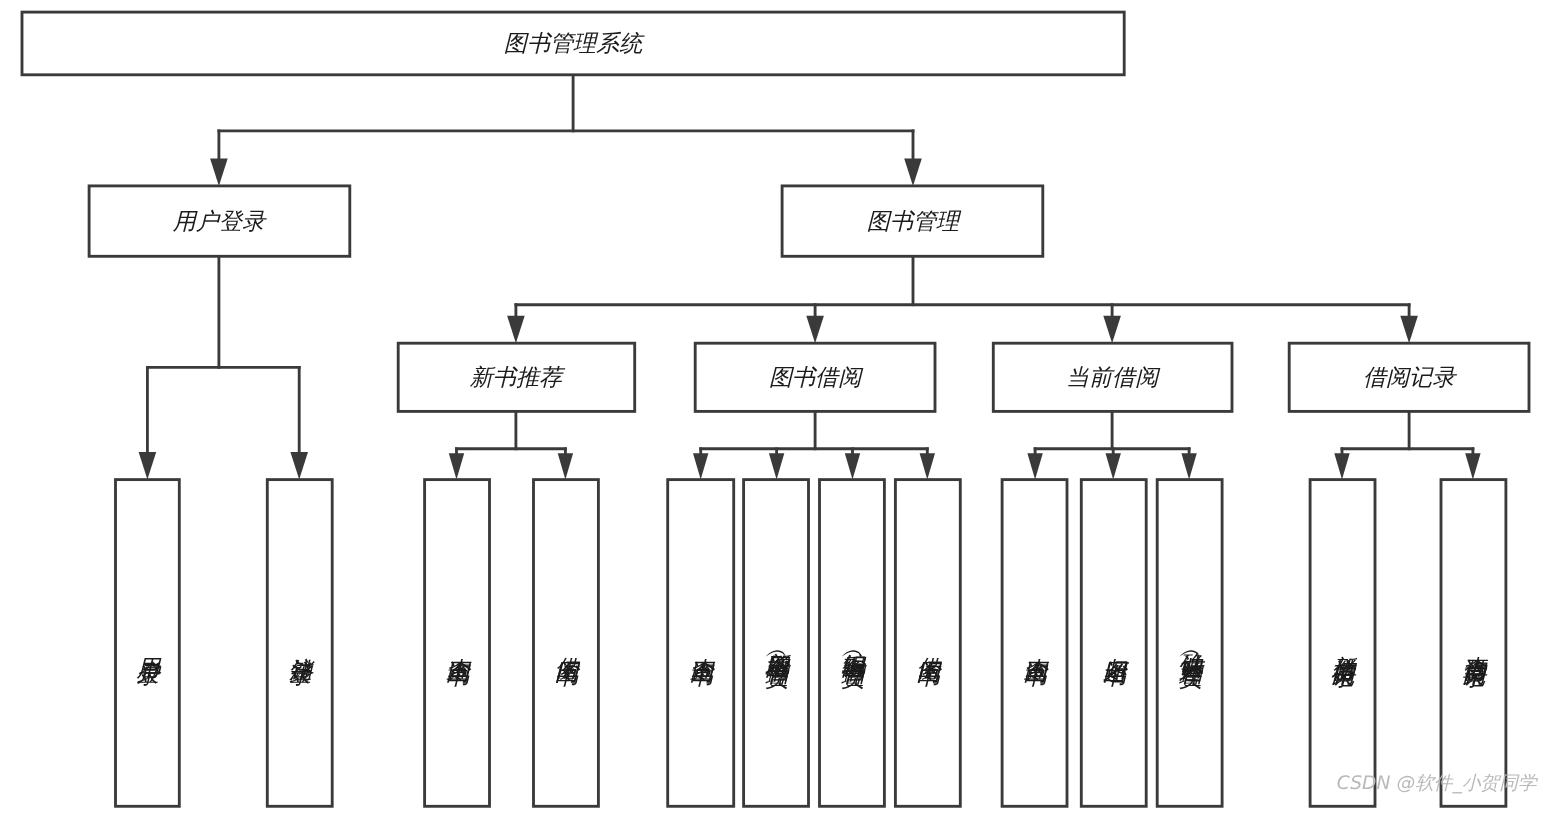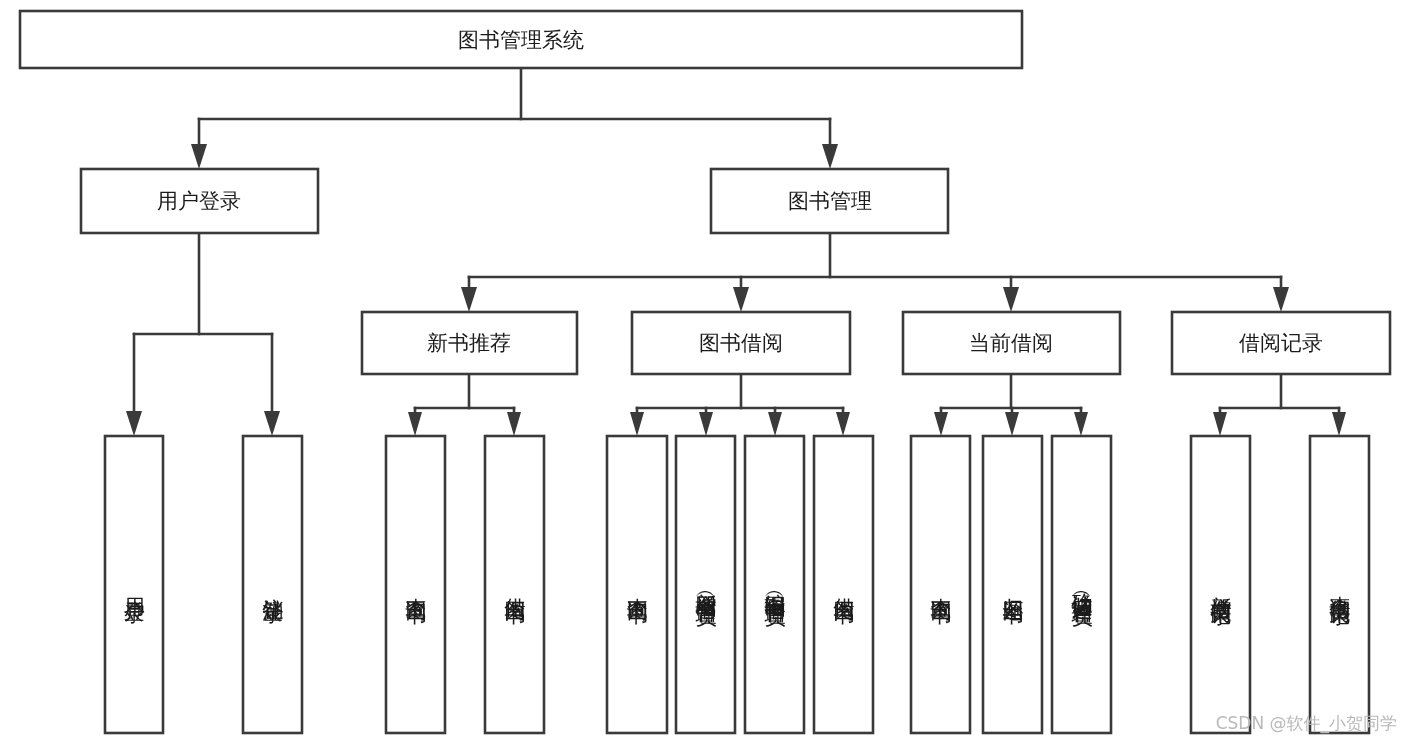--- a/index.html
+++ b/index.html
@@ -11,20 +11,21 @@
     width: 1405px;
     height: 747px;
     font-family: "DejaVu Sans", "Liberation Sans", sans-serif;
     overflow: hidden;
   }
   #diagram-root {
     position: relative;
     width: 1405px;
     height: 747px;
     background: #ffffff;
+    font-style: italic;
   }
   svg.diagram-canvas {
     position: absolute;
     top: 0;
     left: 0;
     width: 1405px;
     height: 747px;
   }
   .node-box {
     fill: #ffffff;
@@ -65,21 +66,21 @@
     display: flex;
     align-items: center;
     justify-content: center;
     white-space: nowrap;
     pointer-events: none;
     user-select: none;
   }
   .watermark {
     position: absolute;
     right: 8px;
-    bottom: 12px;
+    bottom: 24px;
     font-family: "DejaVu Sans", "Liberation Sans", sans-serif;
     font-size: 17px;
     color: #b9b9b9;
     white-space: nowrap;
     user-select: none;
   }
 </style>
 </head>
 <body>
 

